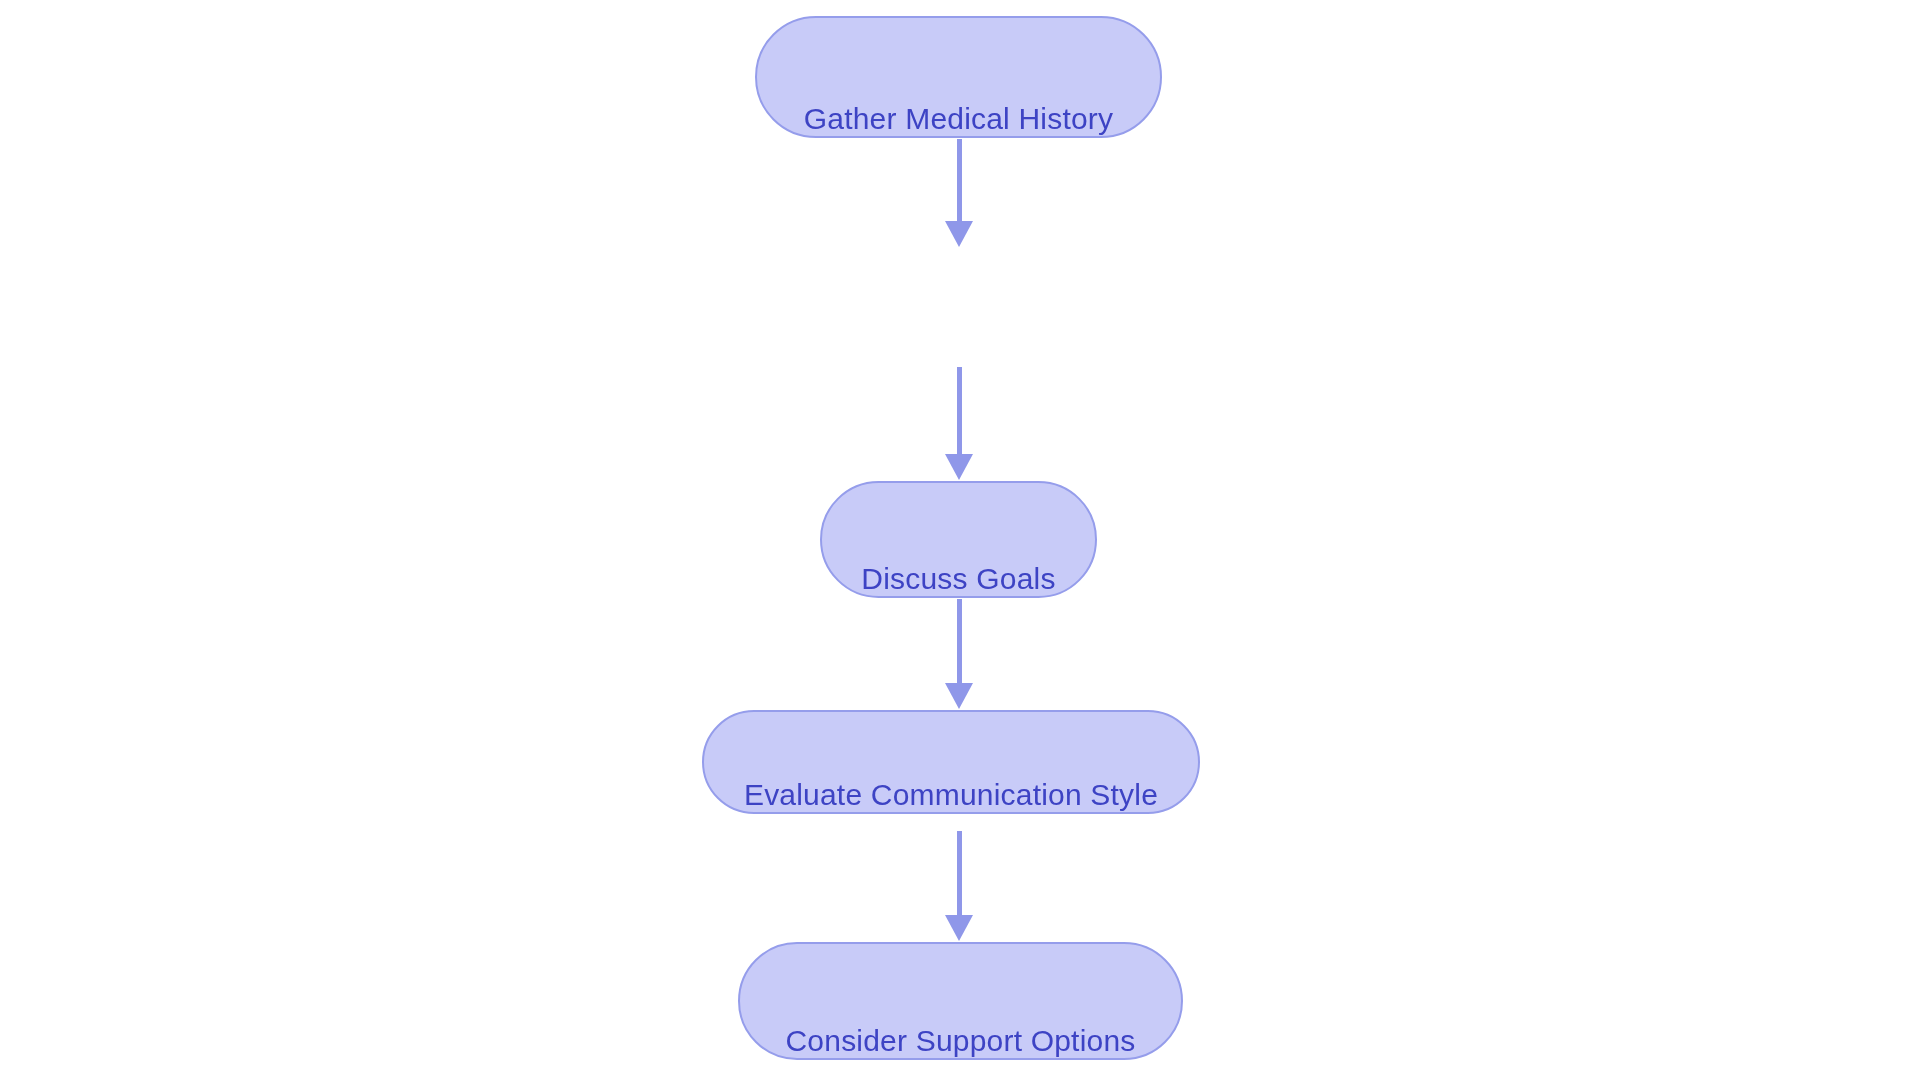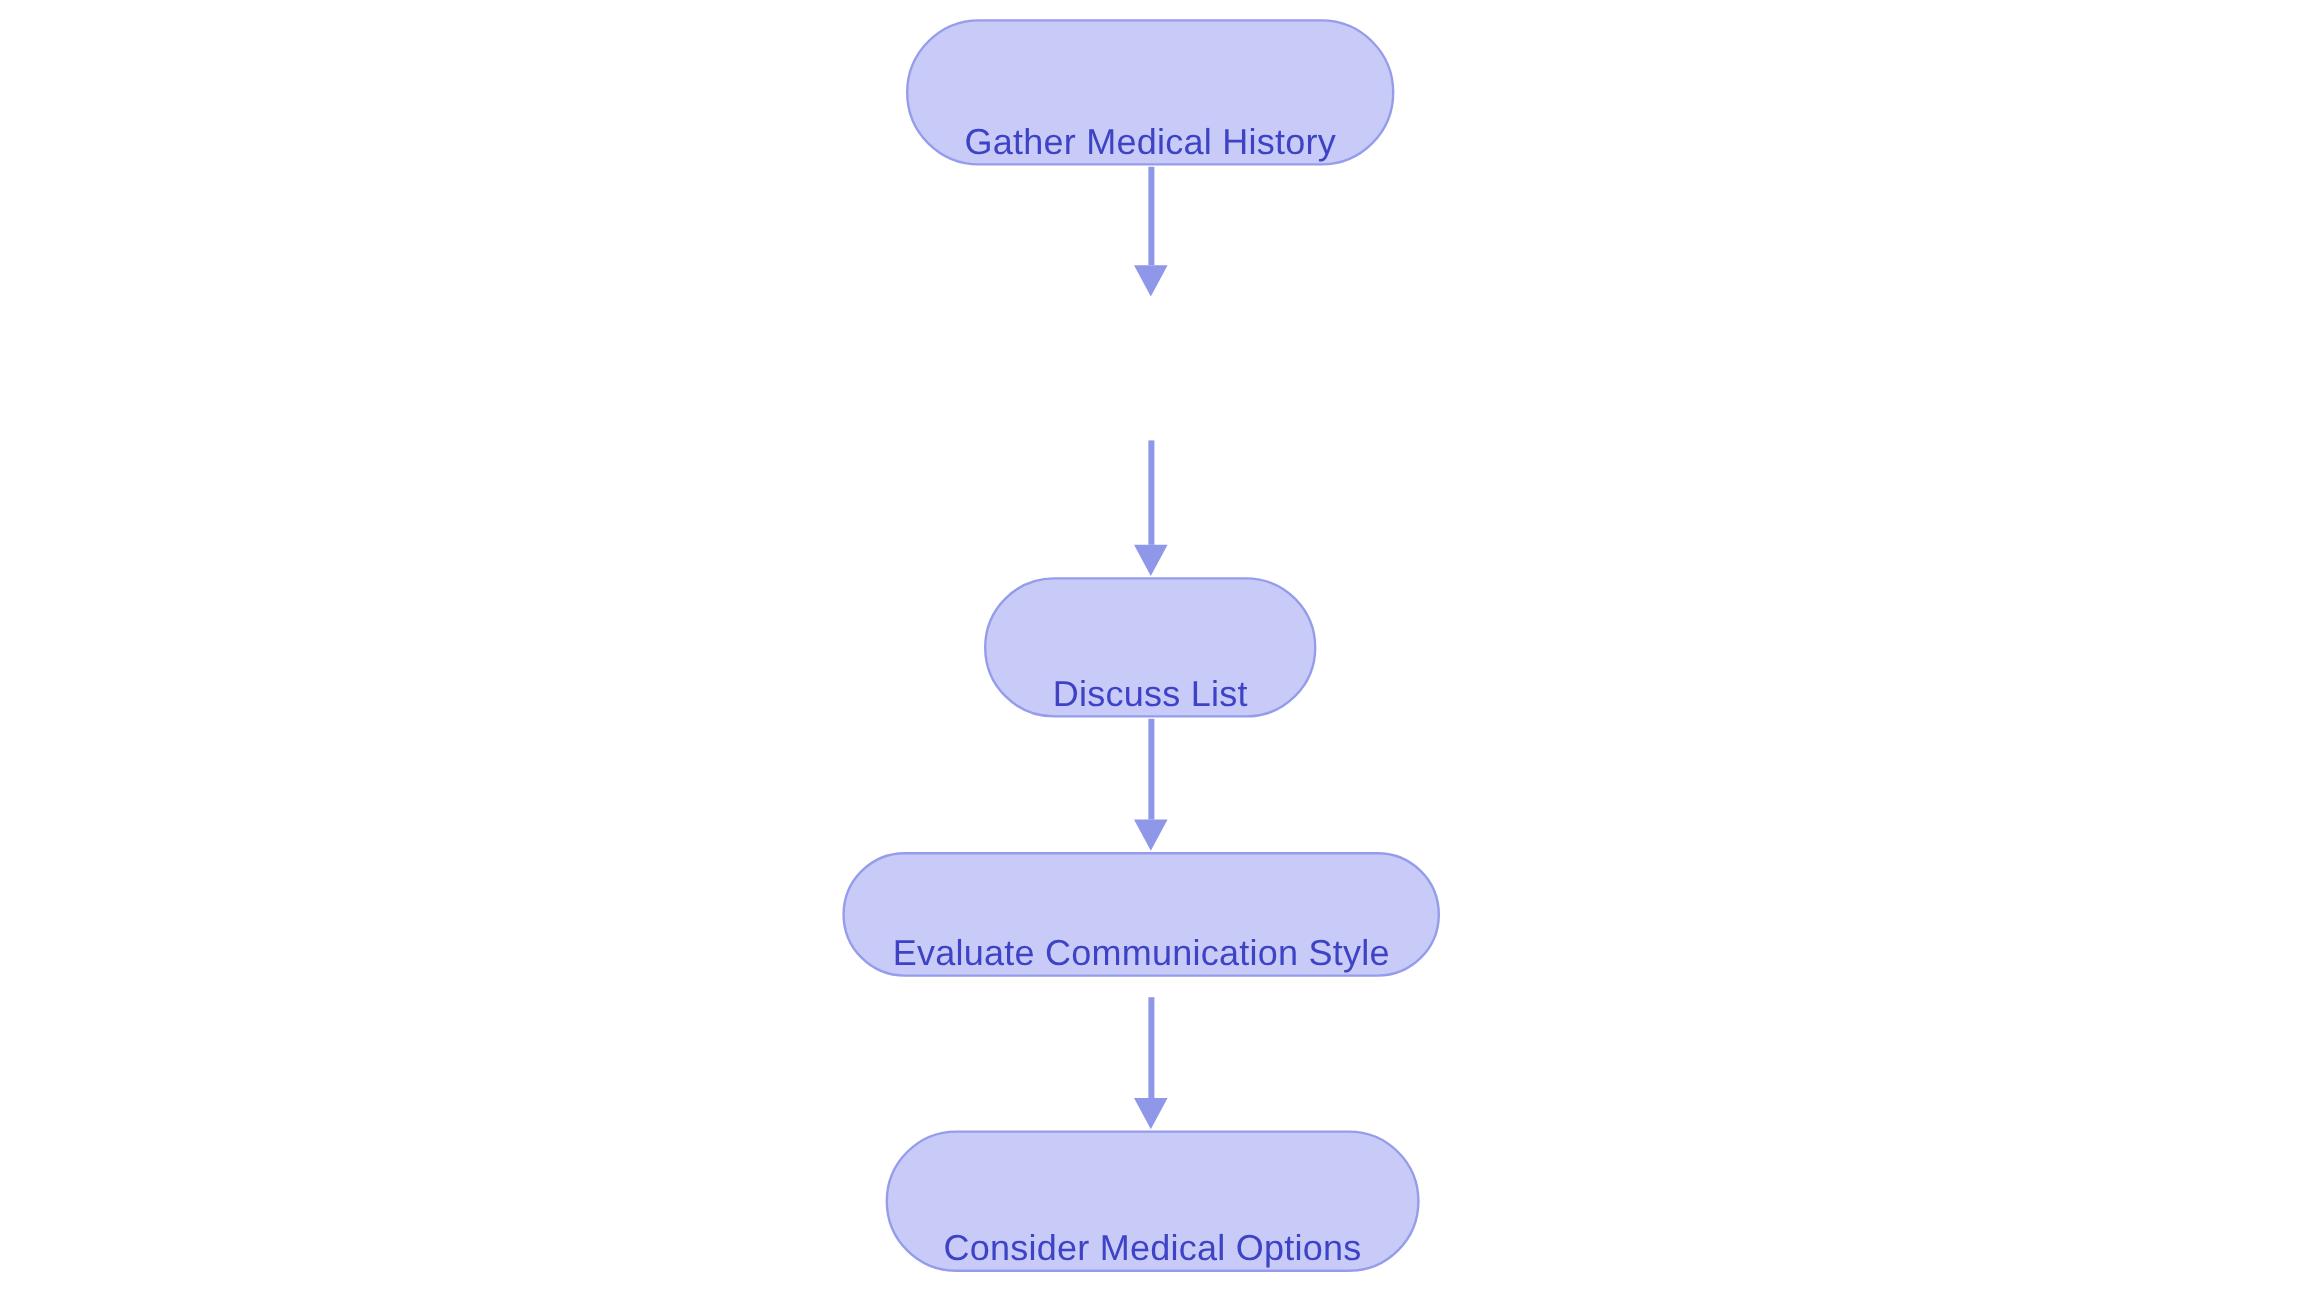--- a/index.html
+++ b/index.html
@@ -83,34 +83,34 @@
     <div class="head"></div>
   </div>
 
 
   <div class="flow-arrow a2">
     <div class="shaft"></div>
     <div class="head"></div>
   </div>
 
   <div class="flow-node n3">
-    <span>Discuss List</span>
+    <span>Discuss Goals</span>
   </div>
 
   <div class="flow-arrow a3">
     <div class="shaft"></div>
     <div class="head"></div>
   </div>
 
   <div class="flow-node n4">
     <span>Evaluate Communication Style</span>
   </div>
 
   <div class="flow-arrow a4">
     <div class="shaft"></div>
     <div class="head"></div>
   </div>
 
   <div class="flow-node n5">
-    <span>Consider Medical Options</span>
+    <span>Consider Support Options</span>
   </div>
 
 </div>
 
 </body></html>

